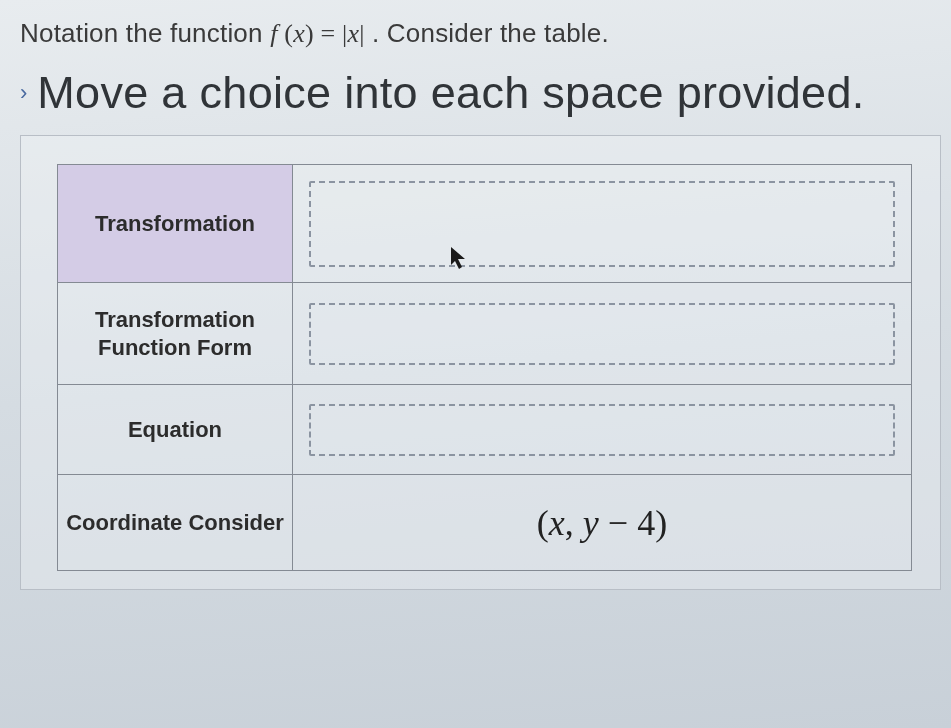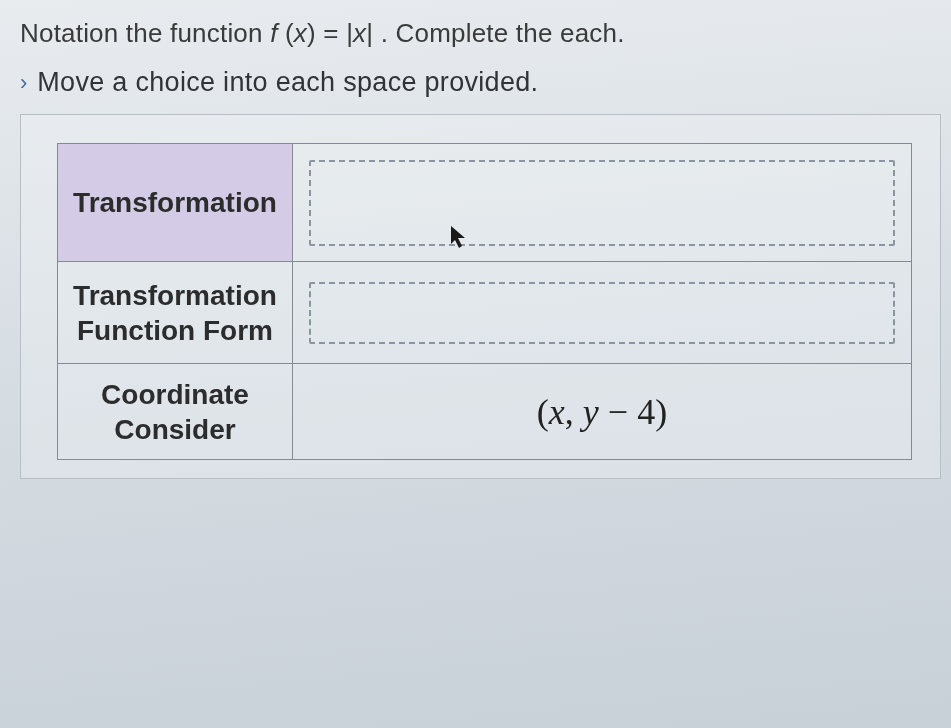--- a/index.html
+++ b/index.html
@@ -12,37 +12,37 @@
     padding: 18px 10px 10px 20px;
     overflow: hidden;
   }
   .prompt-line {
     font-size: 26px;
     color: #3a3a3a;
     margin-bottom: 18px;
     letter-spacing: 0.2px;
   }
   .prompt-line .math {
-    font-family: Liberation Sans, sans-serif;
+    font-family: Liberation Serif, serif;
     font-style: italic;
     margin-top: 8px;
   }
   .prompt-line .math .upright { font-style: normal; }
   .instruction-row {
     display: flex;
     align-items: center;
     gap: 10px;
     margin-bottom: 16px;
   }
   .chevron {
     color: #4a6aa0;
     font-size: 22px;
   }
   .instruction-text {
-    font-size: 27px;
+    font-size: 45px;
     color: #303438;
     letter-spacing: 0.3px;
   }
   .table-wrap {
     border: 1px solid #b8bec6;
     padding: 28px 28px 18px 36px;
     background: rgba(240,244,247,0.35);
   }
   table {
     border-collapse: collapse;
@@ -51,21 +51,21 @@
   }
   col.label-col { width: 235px; }
   td {
     border: 1px solid #848a93;
     padding: 0;
     vertical-align: middle;
     background: rgba(255,255,255,0.05);
   }
   td.label-cell {
     text-align: center;
-    font-size: 28px;
+    font-size: 22px;
     font-weight: 700;
     color: #2c2c2c;
     padding: 12px 8px;
     line-height: 1.25;
   }
   td.label-cell.highlight {
     background: #d4cce6;
   }
   td.value-cell {
     padding: 14px 16px;
@@ -98,21 +98,21 @@
     top: 62px;
     pointer-events: none;
   }
 </style>
 </head>
 <body>
 
 <div class="prompt-line">
   <span>Notation the function </span>
   <span class="math"><span>f</span><span class="upright"> (</span><span>x</span><span class="upright">) = |</span><span>x</span><span class="upright">|</span></span>
-  <span>. Complete the each.</span>
+  <span>. Consider the table.</span>
 </div>
 
 <div class="instruction-row">
   <span class="chevron">›</span>
   <span class="instruction-text">Move a choice into each space provided.</span>
 </div>
 
 <div class="table-wrap">
   <table>
     <colgroup>
@@ -129,20 +129,26 @@
             </svg>
           </div>
         </td>
       </tr>
       <tr class="row-1">
         <td class="label-cell">Transformation Function Form</td>
         <td class="value-cell">
           <div class="dropzone"></div>
         </td>
       </tr>
+      <tr class="row-2">
+        <td class="label-cell">Equation</td>
+        <td class="value-cell">
+          <div class="dropzone"></div>
+        </td>
+      </tr>
       <tr class="row-3">
         <td class="label-cell">Coordinate Consider</td>
         <td class="value-cell">
           <div class="coord-value">(<span class="it">x</span>, <span class="it">y</span> − 4)</div>
         </td>
       </tr>
     </tbody>
   </table>
 </div>
 

